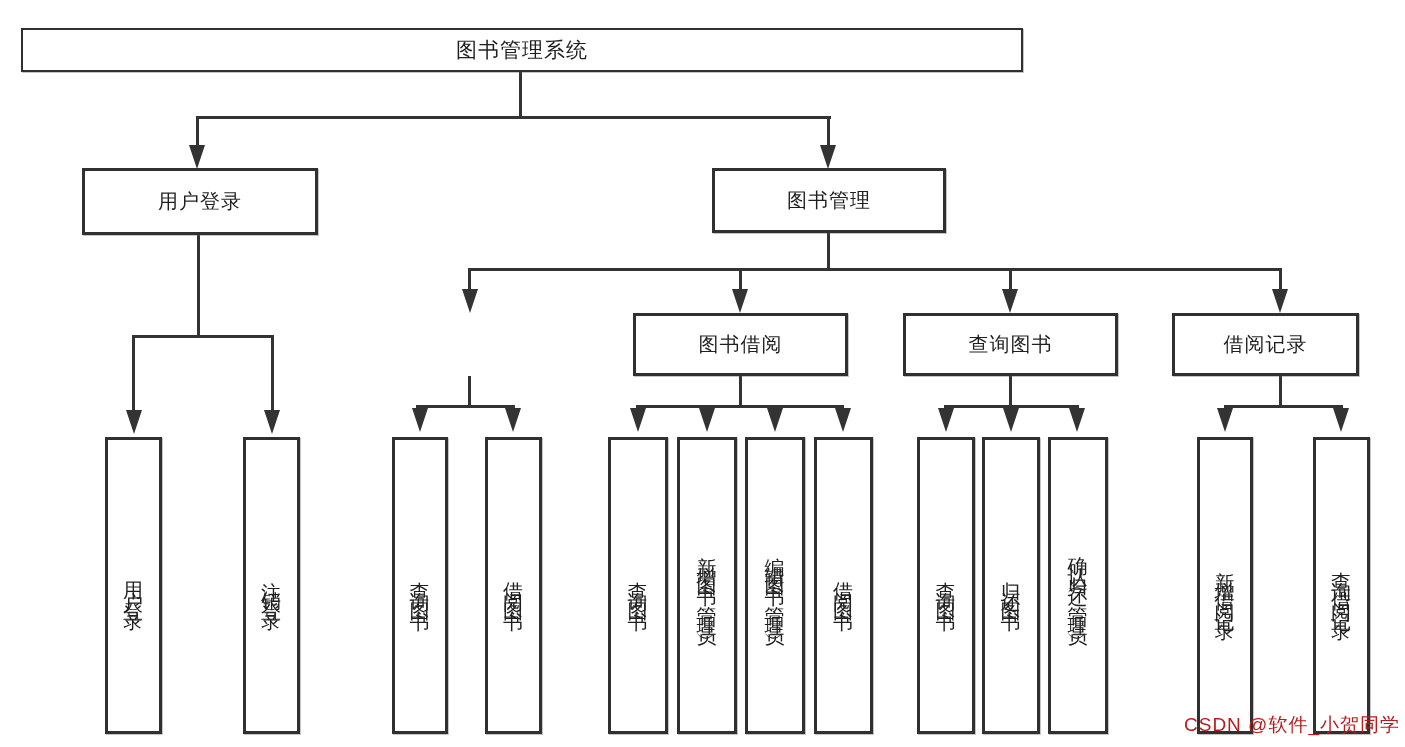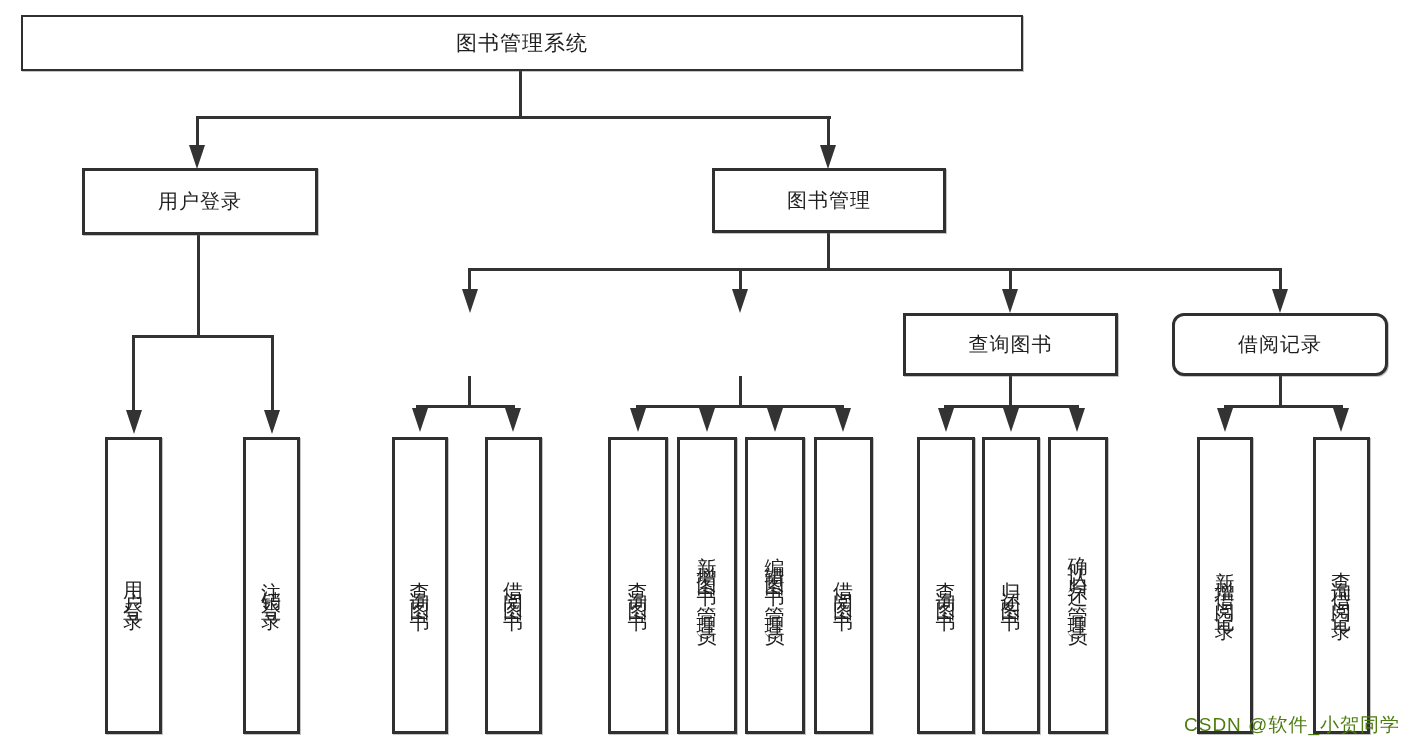--- a/index.html
+++ b/index.html
@@ -37,21 +37,21 @@
   .ar{
     position:absolute;width:0;height:0;
     border-left:8px solid transparent;
     border-right:8px solid transparent;
     border-top:24px solid #333333;
   }
   .watermark{
     position:absolute;
     left:1184px;top:712px;
     font-size:19px;
-    color:#4d7c0f;
+    color:#b91c1c;
     letter-spacing:1px;
     z-index:5;
     white-space:nowrap;
   }
 </style>
 </head>
 <body>
 
 <div class="canvas">
 
@@ -96,28 +96,29 @@
   <div class="ln" style="left:944px;top:405px;width:135px;height:3px;"></div>
   <div class="ar" style="left:938px;top:408px;"></div>
   <div class="ar" style="left:1003px;top:408px;"></div>
   <div class="ar" style="left:1069px;top:408px;"></div>
 
   <div class="ln" style="left:1279px;top:376px;width:3px;height:32px;"></div>
   <div class="ln" style="left:1224px;top:405px;width:119px;height:3px;"></div>
   <div class="ar" style="left:1217px;top:408px;"></div>
   <div class="ar" style="left:1333px;top:408px;"></div>
 
-  <div class="box root" style="left:21px;top:15px;width:1002px;height:56px;">图书管理系统</div>
+  <div class="box root" style="left:21px;top:28px;width:1002px;height:44px;">图书管理系统</div>
 
   <div class="box lvl" style="left:82px;top:168px;width:236px;height:67px;">用户登录</div>
 
   <div class="box lvl" style="left:712px;top:168px;width:234px;height:65px;">图书管理</div>
 
+  <div class="box lvl" style="left:633px;top:313px;width:215px;height:63px;">图书借阅</div>
   <div class="box lvl" style="left:903px;top:313px;width:215px;height:63px;">查询图书</div>
-  <div class="box lvl" style="left:1172px;top:313px;width:216px;height:63px;border-radius:12px;">借阅记录</div>
+  <div class="box lvl" style="left:1172px;top:313px;width:187px;height:63px;">借阅记录</div>
 
   <div class="box leaf" style="left:105px;top:437px;width:57px;height:297px;">
     <span class="vtext">用户登录</span>
   </div>
   <div class="box leaf" style="left:243px;top:437px;width:57px;height:297px;">
     <span class="vtext">注销登录</span>
   </div>
 
   <div class="box leaf" style="left:392px;top:437px;width:56px;height:297px;">
     <span class="vtext">查询图书</span>

